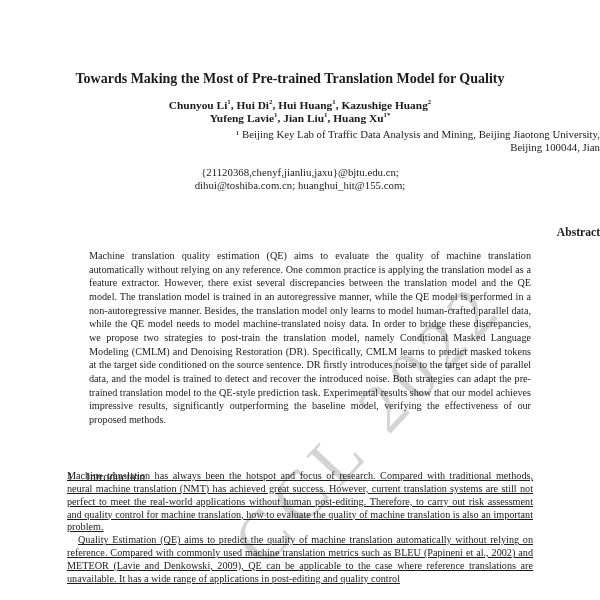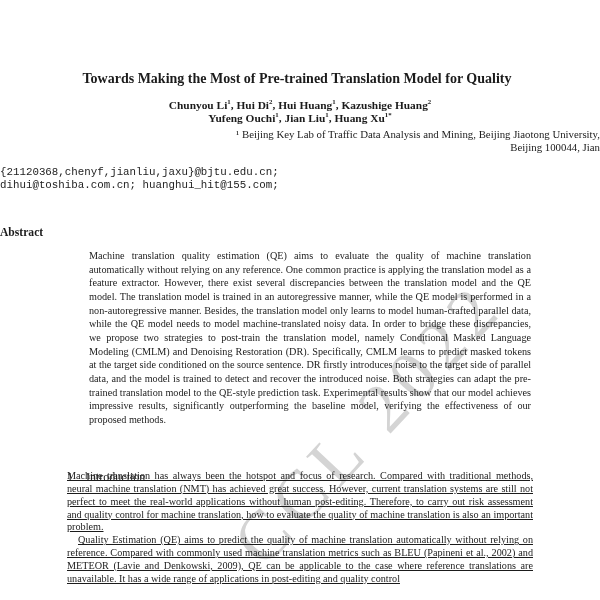--- a/index.html
+++ b/index.html
@@ -9,42 +9,42 @@
   }
   .watermark{
     position:absolute;left:368px;top:424px;z-index:0;
     transform:translate(-50%,-50%) rotate(-47deg);
     font-size:70px;letter-spacing:8px;color:#d4d4d4;
     white-space:nowrap;font-weight:400;
   }
   .layer{position:absolute;left:0;top:0;width:600px;height:600px;z-index:1;}
   .title{
     position:absolute;top:61px;left:0;width:580px;text-align:center;
-    font-weight:700;font-size:14px;line-height:18.5px;padding-left:7px;
+    font-weight:700;font-size:14px;line-height:18.5px;
   }
   .tline{display:block;}
   .authors{
     position:absolute;top:99px;left:0;width:600px;text-align:center;
     font-weight:700;font-size:11.4px;line-height:13.4px;
   }
   .author-line{display:block;}
   sup{font-size:0.6em;line-height:0;}
   .affils{
     position:absolute;top:128px;left:0;width:600px;text-align:right;
     font-size:10.8px;line-height:12.7px;
   }
   .affil-line{display:block;}
   .emails{
-    position:absolute;top:166px;left:0;width:600px;text-align:left;
-    font-family:Liberation Mono, monospace;font-size:10.8px;line-height:13px;
+    position:absolute;top:166px;left:0;width:600px;text-align:center;
+    font-family:Liberation Serif, serif;font-size:10.8px;line-height:13px;
     color:#222;
   }
   .email-line{display:block;}
   .abstract-heading{
-    position:absolute;top:226px;left:0;width:600px;text-align:left;
+    position:absolute;top:226px;left:0;width:600px;text-align:right;
     font-weight:700;font-size:11.6px;
   }
   .abstract-body{
     position:absolute;top:249px;left:89px;width:442px;
     text-align:justify;font-size:10.2px;line-height:13.66px;
   }
   .section-heading{
     position:absolute;top:470px;left:67px;font-weight:400;font-size:12px;
   }
   .sec-num{margin-right:13px;}
@@ -63,21 +63,21 @@
   <div class="watermark">CCL 2022</div>
 
   <div class="layer">
 
     <h1 class="title">
         <span class="tline">Towards Making the Most of Pre-trained Translation Model for Quality</span>
       </h1>
 
     <div class="authors">
       <span class="author-line"><span><span>Chunyou Li</span><sup>1</sup><span>, </span></span><span><span>Hui Di</span><sup>2</sup><span>, </span></span><span><span>Hui Huang</span><sup>1</sup><span>, </span></span><span><span>Kazushige Huang</span><sup>2</sup></span></span>
-      <span class="author-line"><span><span>Yufeng Ouchi</span><sup>1</sup><span>, </span></span><span><span>Jian Liu</span><sup>1</sup><span>, </span></span><span><span>Huang Xu</span><sup>1*</sup></span></span>
+      <span class="author-line"><span><span>Yufeng Lavie</span><sup>1</sup><span>, </span></span><span><span>Jian Liu</span><sup>1</sup><span>, </span></span><span><span>Huang Xu</span><sup>1*</sup></span></span>
     </div>
 
     <div class="affils">
       <span class="affil-line">¹ Beijing Key Lab of Traffic Data Analysis and Mining, Beijing Jiaotong University,</span>
       <span class="affil-line">Beijing 100044, Jian</span>
     </div>
 
     <div class="emails">
       <span class="email-line">{21120368,chenyf,jianliu,jaxu}@bjtu.edu.cn;</span>
       <span class="email-line">dihui@toshiba.com.cn; huanghui_hit@155.com;</span>

